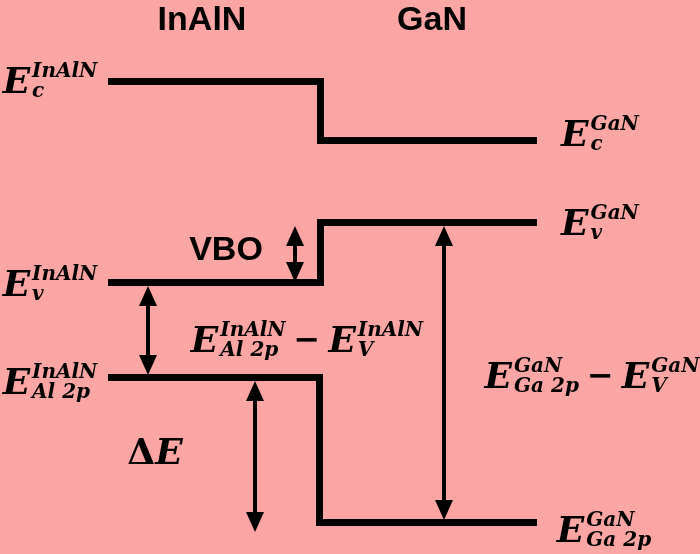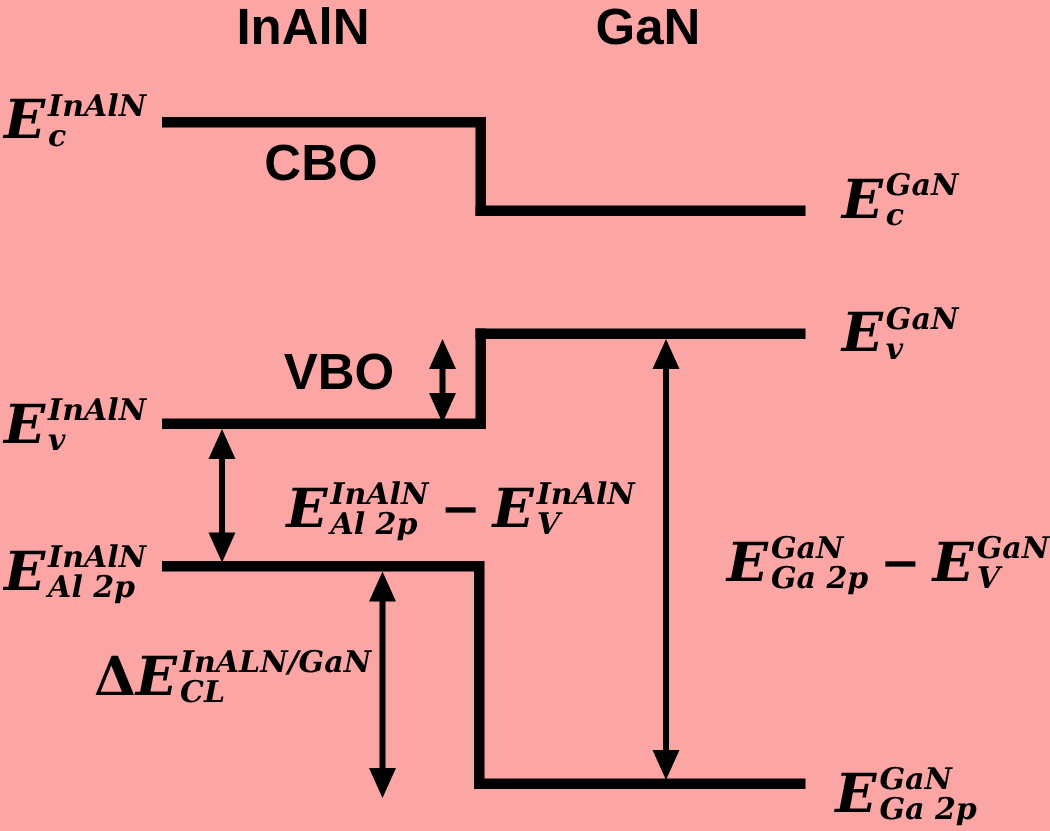--- a/index.html
+++ b/index.html
@@ -54,21 +54,20 @@
   <div class="hline" style="left:317px;top:137px;width:220px;height:7px;"></div>
 
   <div class="hline" style="left:317px;top:219px;width:220px;height:7px;"></div>
   <div class="vline" style="left:317px;top:219px;width:7px;height:67px;"></div>
   <div class="hline" style="left:108px;top:279px;width:216px;height:7px;"></div>
 
   <div class="hline" style="left:108px;top:374px;width:212px;height:7px;"></div>
   <div class="vline" style="left:316px;top:374px;width:7px;height:152px;"></div>
   <div class="hline" style="left:316px;top:519px;width:221px;height:7px;"></div>
 
-  <div class="hdr" style="left:164px;top:91px;width:100px;">CBO</div>
   <div class="hdr" style="left:176px;top:230px;width:100px;">VBO</div>
 
   <svg class="arrow" style="left:283px;top:226px;" width="24" height="56" viewBox="0 0 24 56">
     <polygon points="12,0 3,20 21,20"></polygon>
     <polygon points="12,56 3,36 21,36"></polygon>
     <rect x="10" y="14" width="4" height="28"></rect>
   </svg>
   <svg class="arrow" style="left:136px;top:286px;" width="24" height="89" viewBox="0 0 24 89">
     <polygon points="12,0 3,20 21,20"></polygon>
     <polygon points="12,89 3,69 21,69"></polygon>
@@ -174,20 +173,16 @@
           <span class="msup">GaN</span>
           <span class="msub">V</span>
         </span>
       </span>
   </div>
 
   <div class="mlabel" style="left:50px;top:424px;width:210px;height:54px;">
     <span class="mterm">
         <span class="mdelta">Δ</span>
         <span class="mbase">E</span>
-        <span class="mstack">
-          <span class="msup">InALN/GaN</span>
-          <span class="msub">CL</span>
-        </span>
       </span>
   </div>
 
 </div>
 
 </body></html>

